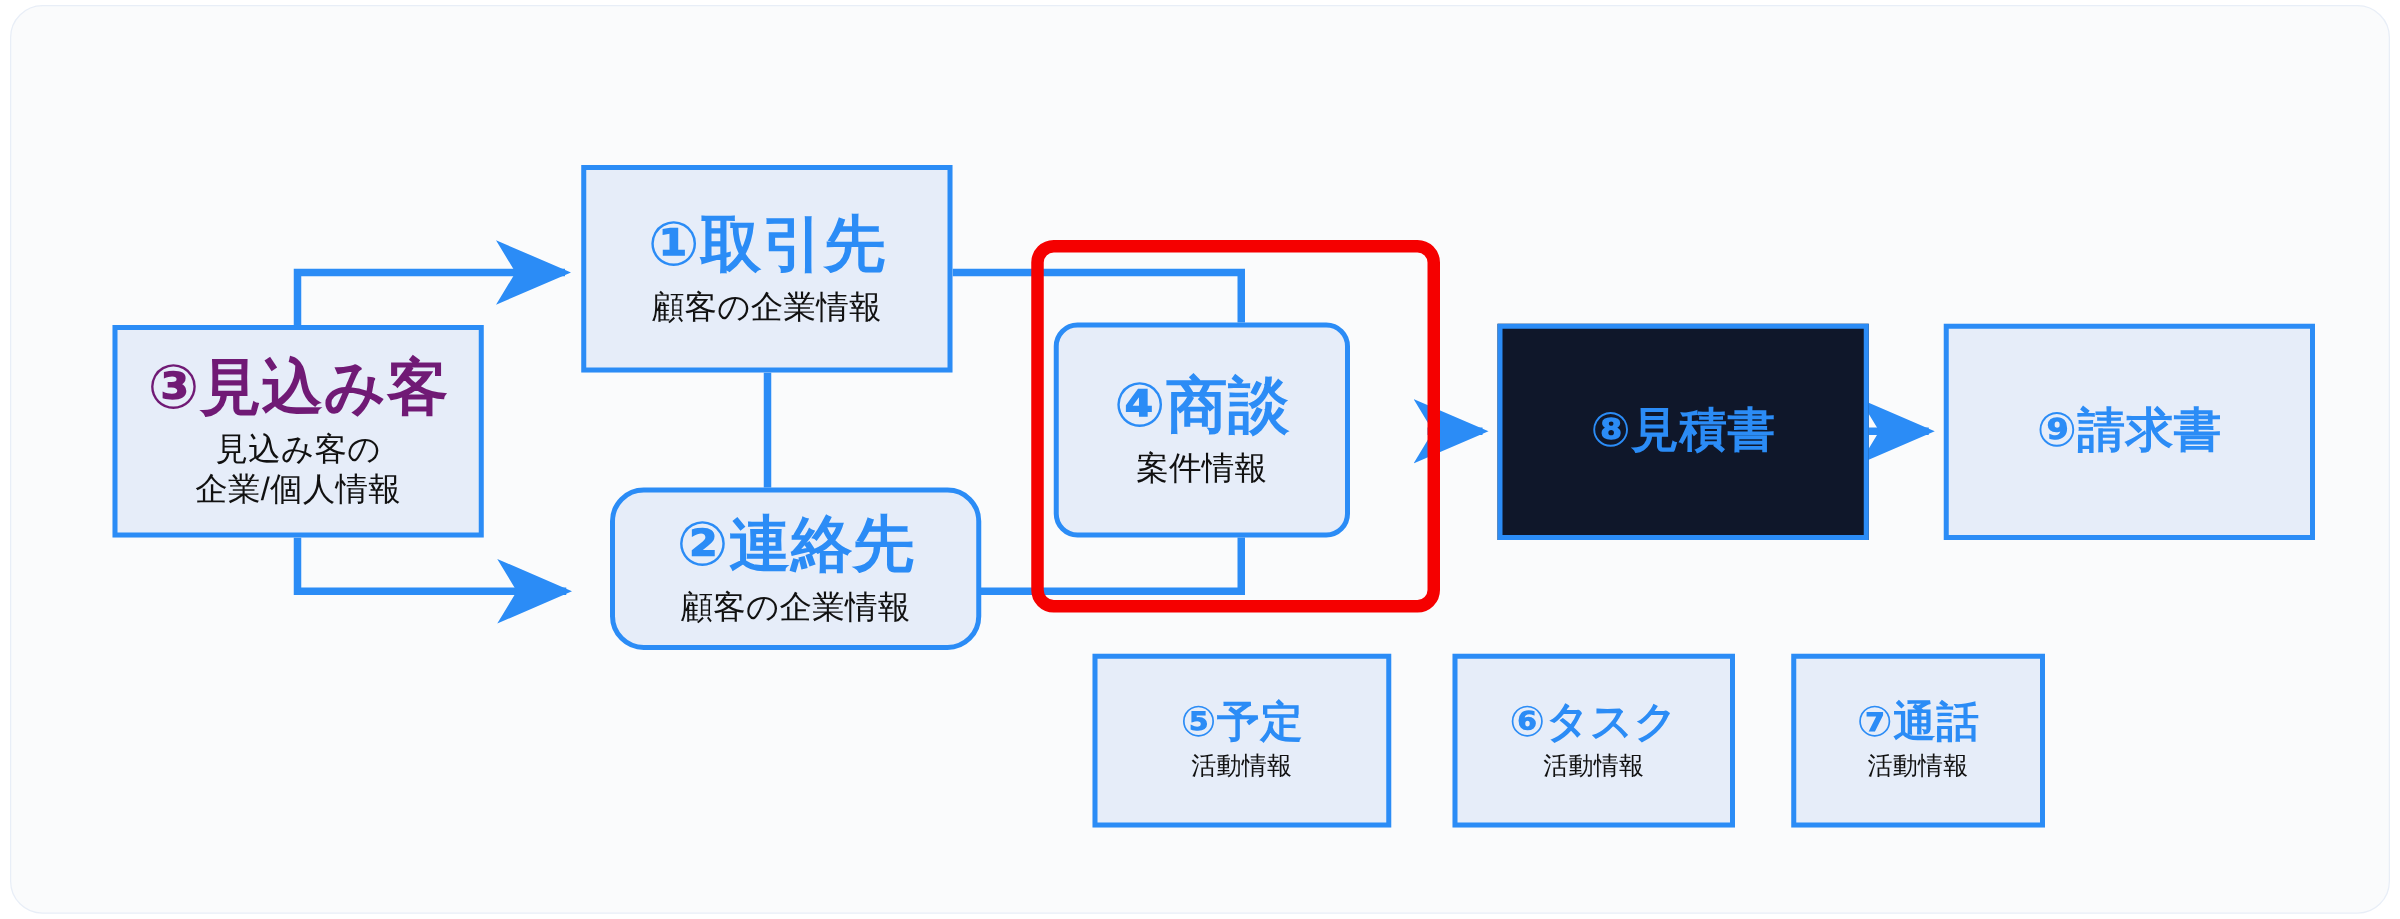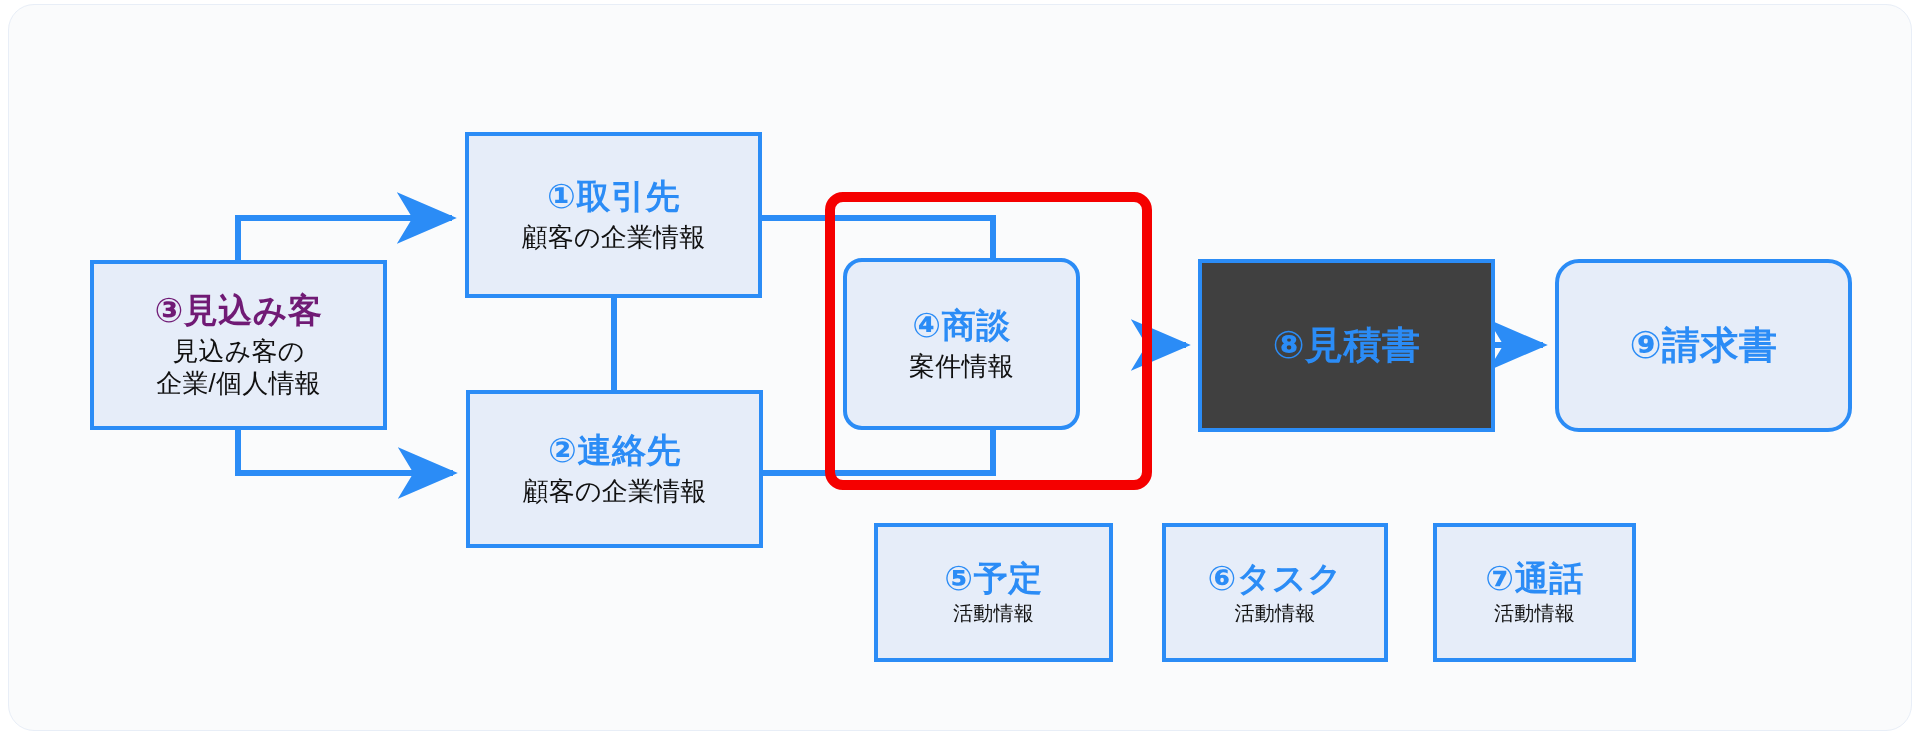--- a/index.html
+++ b/index.html
@@ -43,21 +43,21 @@
     border: 4px solid #2b8cf6;
     display: flex;
     flex-direction: column;
     align-items: center;
     justify-content: center;
     text-align: center;
   }
   .node-title {
     color: #2b8cf6;
     font-weight: bold;
-    font-size: 34px;
+    font-size: 49px;
     line-height: 1.15;
     white-space: nowrap;
     letter-spacing: 0.5px;
   }
   .node-title .circnum {
     font-weight: bold;
   }
   .node-sub {
     color: #111111;
     font-size: 26px;
@@ -121,21 +121,21 @@
       <g>
         <path d="M1495,345 L1543,345" fill="none" stroke="#2b8cf6" stroke-width="6" marker-end="url(#arrowblue)"></path>
       </g>
     </svg>
 
     <div class="node" id="n1" style="left: 465px; top: 132px; width: 297px; height: 166px; background: rgb(230, 237, 249); border-color: rgb(43, 140, 246);">
       <div class="node-title" style="color: rgb(43, 140, 246);"><span class="circnum">①</span><span>取引先</span></div>
       <div class="node-sub" style="color: rgb(17, 17, 17);">顧客の企業情報</div>
     </div>
 
-    <div class="node" id="n2" style="left: 466px; top: 390px; width: 297px; height: 158px; background: rgb(230, 237, 249); border-color: rgb(43, 140, 246);">
+    <div class="node" id="n2" style="left: 488px; top: 390px; width: 297px; height: 130px; background: rgb(230, 237, 249); border-color: rgb(43, 140, 246); border-radius: 27px;">
       <div class="node-title" style="color: rgb(43, 140, 246);"><span class="circnum">②</span><span>連絡先</span></div>
       <div class="node-sub" style="color: rgb(17, 17, 17);">顧客の企業情報</div>
     </div>
 
     <div class="node" id="n3" style="left: 90px; top: 260px; width: 297px; height: 170px; background: rgb(230, 237, 249); border-color: rgb(43, 140, 246);">
       <div class="node-title" style="color: #701a75;"><span class="circnum">③</span><span>見込み客</span></div>
       <div class="node-sub" style="color: rgb(17, 17, 17);">見込み客の
 企業/個人情報</div>
     </div>
 
@@ -152,24 +152,24 @@
     <div class="node small" id="n6" style="left: 1162px; top: 523px; width: 226px; height: 139px; background: rgb(230, 237, 249); border-color: rgb(43, 140, 246); align-items: center;">
       <div class="node-title" style="color: rgb(43, 140, 246);"><span class="circnum">⑥</span><span>タスク</span></div>
       <div class="node-sub" style="color: rgb(17, 17, 17);">活動情報</div>
     </div>
 
     <div class="node small" id="n7" style="left: 1433px; top: 523px; width: 203px; height: 139px; background: rgb(230, 237, 249); border-color: rgb(43, 140, 246);">
       <div class="node-title" style="color: rgb(43, 140, 246);"><span class="circnum">⑦</span><span>通話</span></div>
       <div class="node-sub" style="color: rgb(17, 17, 17);">活動情報</div>
     </div>
 
-    <div class="node plain" id="n8" style="left: 1198px; top: 259px; width: 297px; height: 173px; background: #404040; border-color: rgb(43, 140, 246);">
+    <div class="node plain" id="n8" style="left: 1198px; top: 259px; width: 297px; height: 173px; background: #0f172a; border-color: rgb(43, 140, 246);">
       <div class="node-title" style="color: rgb(43, 140, 246);"><span class="circnum">⑧</span><span>見積書</span></div>
     </div>
 
-    <div class="node plain" id="n9" style="left: 1555px; top: 259px; width: 297px; height: 173px; background: rgb(230, 237, 249); border-color: rgb(43, 140, 246); border-radius: 24px;">
+    <div class="node plain" id="n9" style="left: 1555px; top: 259px; width: 297px; height: 173px; background: rgb(230, 237, 249); border-color: rgb(43, 140, 246);">
       <div class="node-title" style="color: rgb(43, 140, 246);"><span class="circnum">⑨</span><span>請求書</span></div>
     </div>
 
     <div class="highlight-box" style="left: 825px; top: 192px; width: 327px; height: 298px; border-color: rgb(245, 0, 0);"></div>
 
   </div>
 </div>
 
 </body></html>

